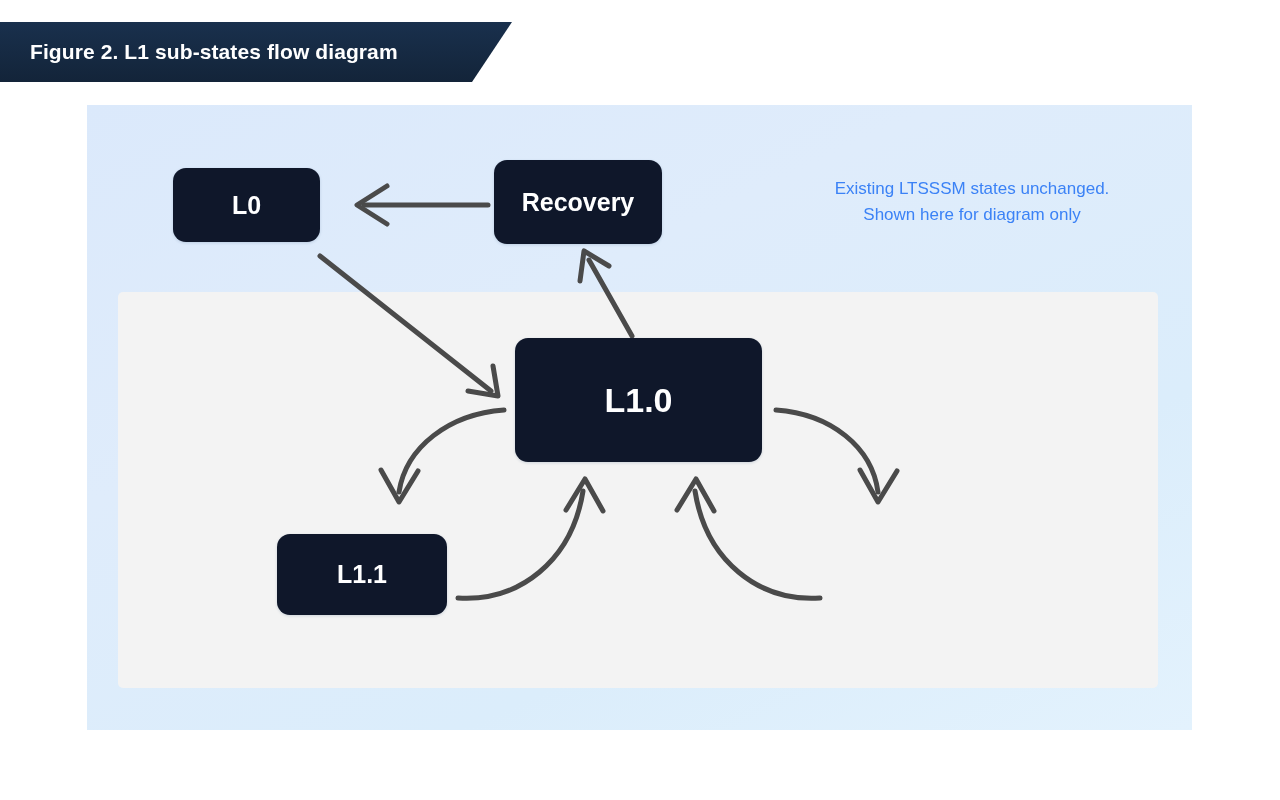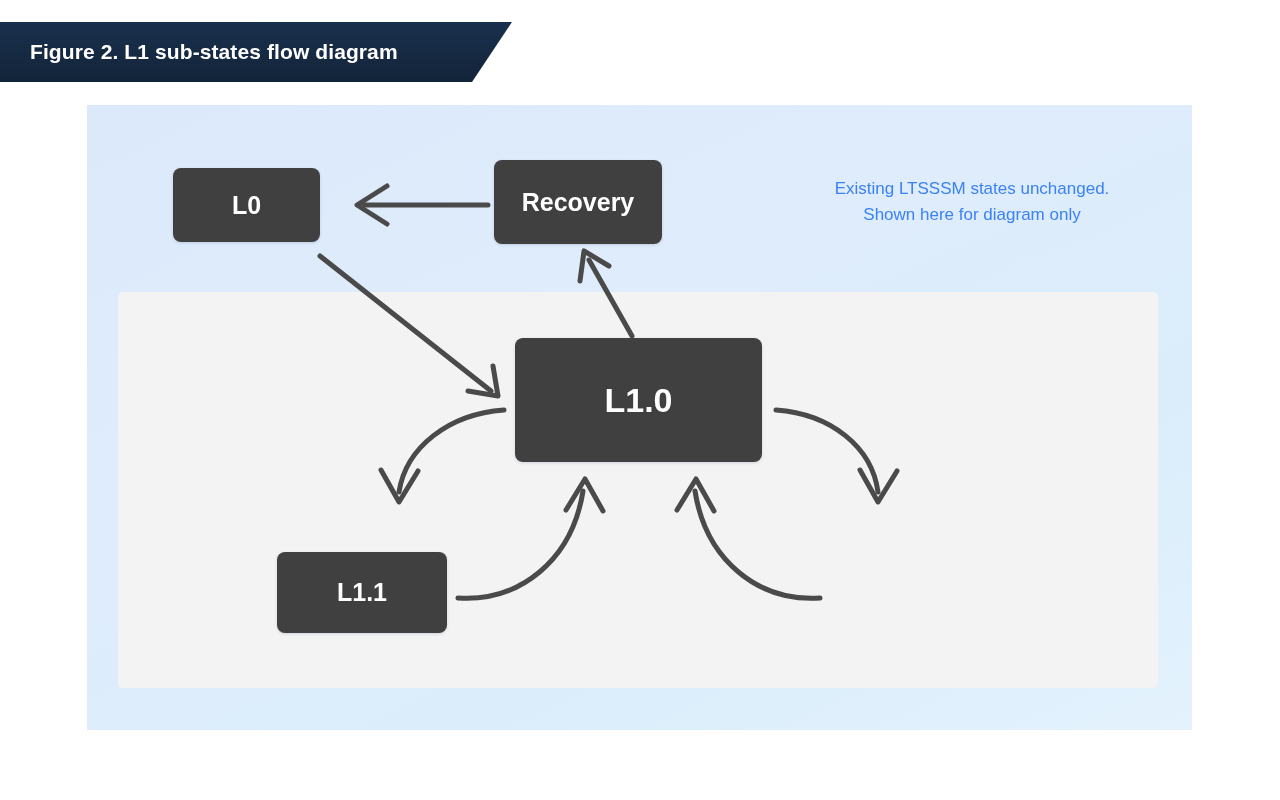--- a/index.html
+++ b/index.html
@@ -62,38 +62,38 @@
     top: 292px;
     width: 1040px;
     height: 396px;
     background: #f3f3f3;
     border-radius: 5px;
   }
 
   
   .state-box {
     position: absolute;
-    background: #404040;
-    border-radius: 8px;
+    background: #0f172a;
+    border-radius: 13px;
     display: flex;
     align-items: center;
     justify-content: center;
     box-shadow: 0 1px 3px rgba(40,70,110,0.18);
   }
   .state-label {
     color: #ffffff;
     font-weight: bold;
     white-space: nowrap;
     text-shadow: 0 1px 1px rgba(30,60,100,0.12);
   }
 
   #box-l0       { left: 173px; top: 168px; width: 147px; height: 74px; }
   #box-recovery { left: 494px; top: 160px; width: 168px; height: 84px; }
   #box-l10      { left: 515px; top: 338px; width: 247px; height: 124px; }
-  #box-l11      { left: 277px; top: 552px; width: 170px; height: 81px; text-align: right; }
+  #box-l11      { left: 277px; top: 534px; width: 170px; height: 81px; text-align: right; }
   #box-l12      { left: 842px; top: 534px; width: 170px; height: 81px; }
 
   #box-l0 .state-label       { font-size: 25px; }
   #box-recovery .state-label { font-size: 25px; }
   #box-l10 .state-label      { font-size: 34px; }
   #box-l11 .state-label      { font-size: 25px; }
   #box-l12 .state-label      { font-size: 25px; }
 
   
   .note {

